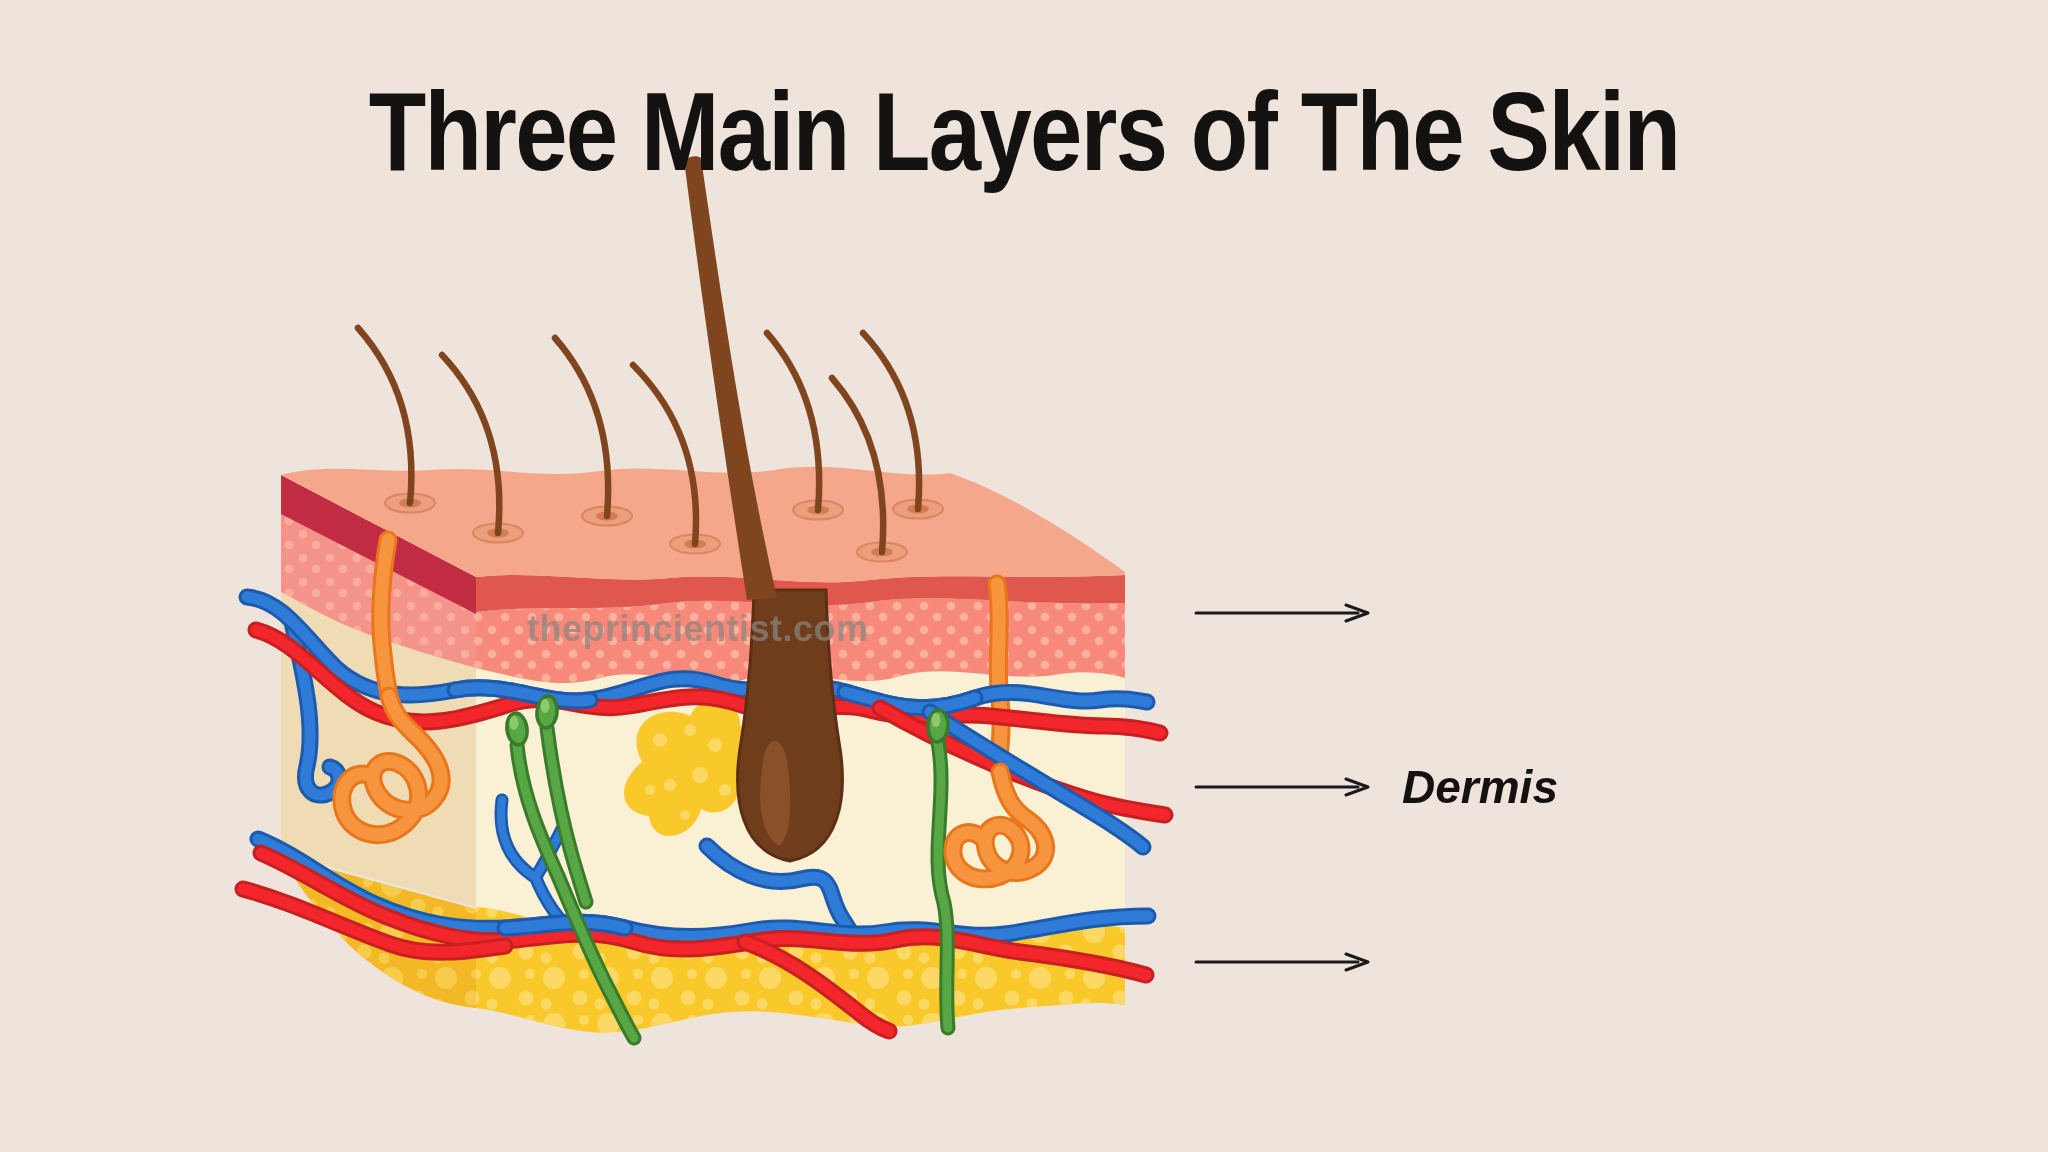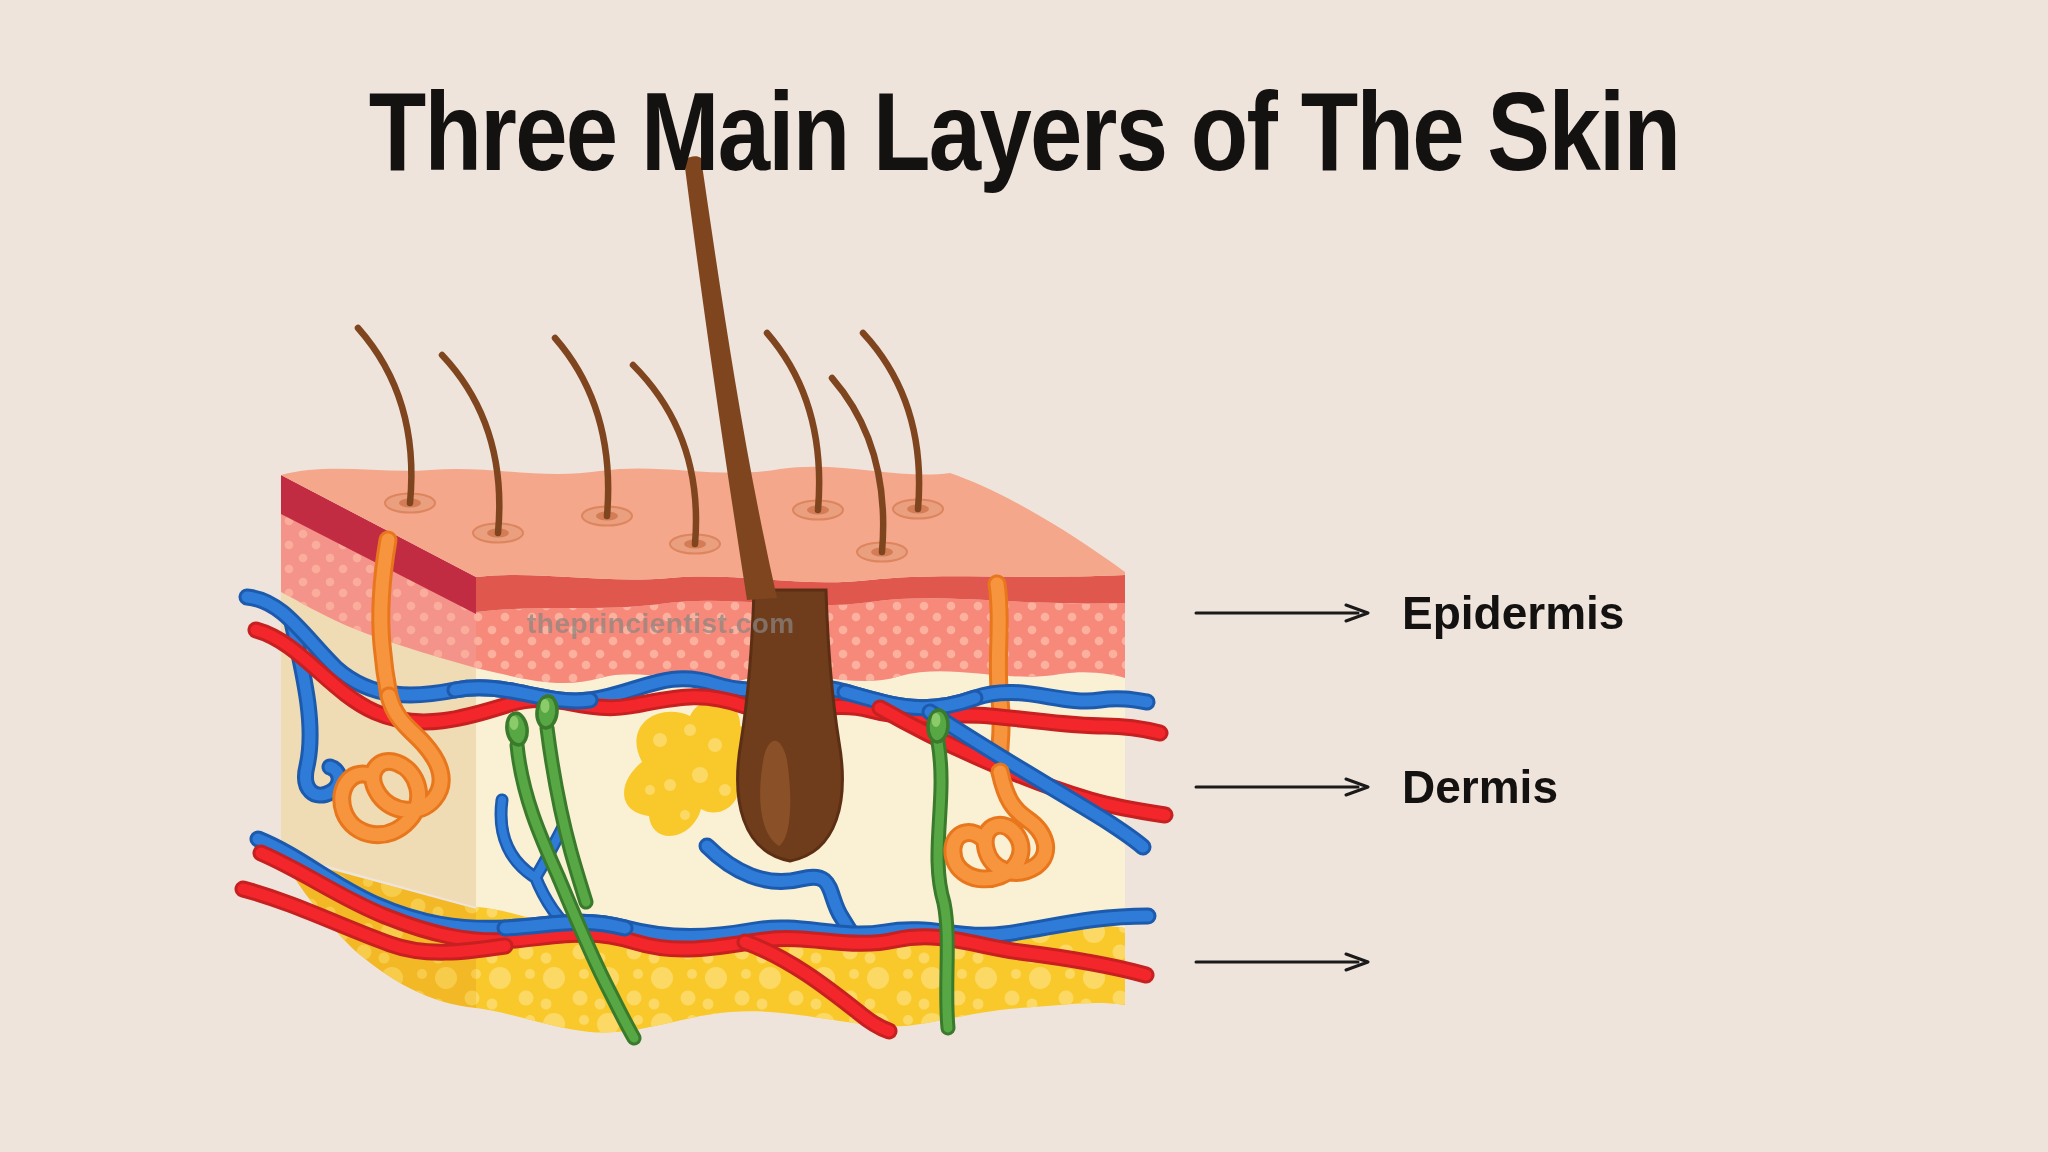--- a/index.html
+++ b/index.html
@@ -2,25 +2,25 @@
 <html style="--bg: #EFE4DC; --text: #141111; --arrow: #1A1A1A; --watermark: #8C8580; --skin_surface: #F4A78A; --epidermis_band_front: #E0574E; --epidermis_band_side: #C22C42; --epidermis_front: #F7897B; --epidermis_side: #F4938A; --epidermis_dot: #FBB19E; --dermis_front: #FAF0D3; --dermis_side: #F0DCB4; --hypodermis_front: #F9C82A; --hypodermis_side: #F2B825; --hypodermis_dot: #FBD964; --pore: #EAA07E; --pore_ring: #DD855F; --pore_center: #D37C55; --hair: #7F451F; --follicle: #6F3C1C; --follicle_inner: #8A5128; --follicle_outline: #5C2F14; --vein_blue: #2F7BD8; --vein_blue_dark: #1C5AAE; --artery_red: #F3262B; --artery_red_dark: #C62020; --nerve_green: #57A744; --nerve_green_dark: #3A7A2C; --nerve_green_light: #8CCB6A; --gland_orange: #F7953F; --gland_orange_dark: #E8761C;"><head>
 <meta charset="utf-8">
 <style>
   html,body{margin:0;padding:0;background:#EFE4DC;}
   .page{position:relative;width:1716px;height:1152px;overflow:hidden;
         background:var(--bg,#EFE4DC);font-family:"Liberation Sans","DejaVu Sans",sans-serif;}
   .diagram-svg{position:absolute;left:0;top:0;width:2048px;height:1152px;}
   .page-title{position:absolute;left:0;top:76px;width:2048px;text-align:center;
       font-size:112px;font-weight:bold;color:var(--text,#141111);line-height:1.0;
       letter-spacing:-2px;transform:scaleX(.84);transform-origin:50% 50%;white-space:nowrap;}
-  .watermark{position:absolute;left:527px;top:608px;font-size:28px;font-weight:bold;
+  .watermark{position:absolute;left:527px;top:608px;font-size:36px;font-weight:bold;
       color:var(--watermark,#8C8580);opacity:.72;letter-spacing:.5px;}
   .layer-label{position:absolute;left:1402px;font-size:46px;font-weight:bold;
       color:var(--text,#141111);line-height:56px;white-space:nowrap;}
-  .lbl-epidermis{top:585px;} .lbl-dermis{top:759px;} .lbl-hypodermis{top:934px;}
+  .lbl-epidermis{top:585px;} .lbl-dermis{top:759px;font-style:italic;} .lbl-hypodermis{top:934px;}
 
   
   .sOut,.sIn{fill:none;stroke-linecap:round;stroke-linejoin:round;}
   .vbO{stroke:var(--vein_blue_dark);stroke-width:17px;}
   .vbI{stroke:var(--vein_blue);stroke-width:11px;}
   .vrO{stroke:var(--artery_red_dark);stroke-width:17px;}
   .vrI{stroke:var(--artery_red);stroke-width:11px;}
   .vbOt{stroke:var(--vein_blue_dark);stroke-width:13px;}
   .vbIt{stroke:var(--vein_blue);stroke-width:8px;}
   .ngO{stroke:var(--nerve_green_dark);stroke-width:15px;}
@@ -278,15 +278,14 @@
 
     <g>
       <path class="arrowS" d="M1196,613 H1358 M1346,605 L1368,613 L1346,621"></path>
       <path class="arrowS" d="M1196,787 H1358 M1346,779 L1368,787 L1346,795"></path>
       <path class="arrowS" d="M1196,962 H1358 M1346,954 L1368,962 L1346,970"></path>
     </g>
   </svg>
 
   <div class="page-title">Three Main Layers of The Skin</div>
   <div class="watermark">theprincientist.com</div>
-  <div class="layer-label lbl-epidermis">Epidermis</div>
   <div class="layer-label lbl-dermis">Dermis</div>
 </div>
 
 </body></html>

